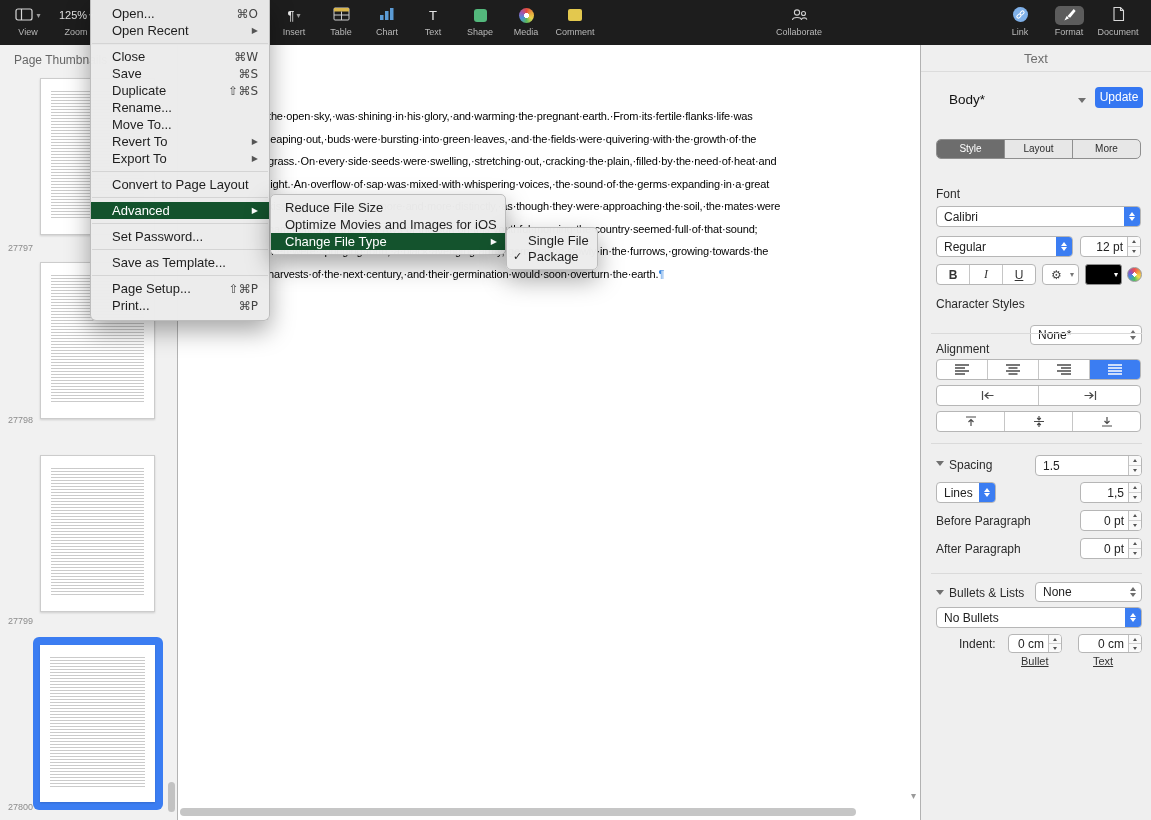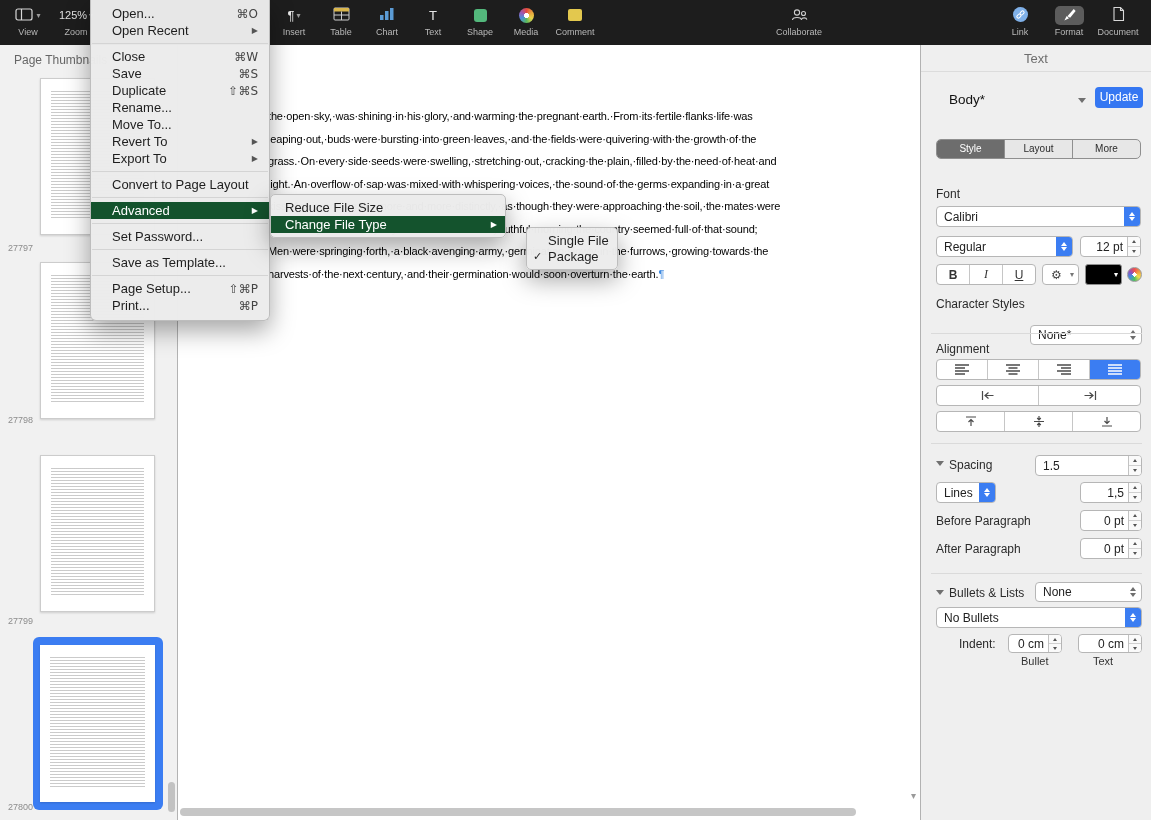--- a/index.html
+++ b/index.html
@@ -47,21 +47,21 @@
   .file-menu { left:90px; top:0; width:180px; border-top:none; border-radius:0 0 6px 6px; padding:5px 0 6px 0; }
   .mi { height:17px; display:flex; align-items:center; padding:0 11px 0 21px; white-space:nowrap; }
   .mi-label { flex:1; }
   .mi-short { color:#444; font-family:"DejaVu Sans",sans-serif; font-size:12px; margin-left:8px; }
   .mi-arrow { font-size:8px; color:#555; margin-left:8px; font-family:"DejaVu Sans",sans-serif; }
   .mi.active { background:#14532d; color:#fff; }
   .mi.active .mi-arrow, .mi.active .mi-short { color:#fff; }
   .msep { height:1px; background:#d4d4d4; margin:4px 1px; }
   .submenu-advanced { left:270px; top:194px; width:236px; border-radius:5px; padding:4px 0; z-index:51; }
   .submenu-advanced .mi { padding:0 8px 0 14px; }
-  .submenu-filetype { left:506px; top:227px; width:92px; border-radius:5px; padding:4px 0; z-index:52;margin-left:20px; }
+  .submenu-filetype { left:506px; top:227px; width:92px; border-radius:5px; padding:4px 0; z-index:52; }
   .submenu-filetype .mi { height:16.5px; padding:0 6px 0 6px; }
   .mi-check { width:15px; font-size:11px; color:#1e1e1e; font-family:"DejaVu Sans",sans-serif; }
 
   
   .inspector { position:absolute; left:920px; top:45px; width:231px; height:775px; background:#efefef; border-left:1px solid #b2b2b2; z-index:5; font-size:12px; color:#2b2b2b; }
   .insp-header { position:absolute; left:0; top:0; width:100%; height:27px; text-align:center; line-height:27px; font-size:13px; color:#6e6e6e; border-bottom:1px solid #dcdcdc; }
   .lbl { position:absolute; white-space:nowrap; }
   .update-btn { position:absolute; left:174px; top:42px; width:48px; height:21px; background:#3577f2; border-radius:4px; color:#fff; font-size:12px; text-align:center; line-height:21px; }
   .disc-tri { position:absolute; width:0; height:0; border-left:4px solid transparent; border-right:4px solid transparent; border-top:5px solid #707070; }
   .tabs { position:absolute; left:15px; top:94px; width:205px; height:20px; display:flex; border:1px solid #8f8f8f; border-radius:5px; overflow:hidden; background:#e7e7e7; }
@@ -92,21 +92,21 @@
   .seg.active { background:#3b7df2; color:#fff; }
   .seg svg { display:block; }
   .biu-b { font-weight:bold; }
   .biu-i { font-style:italic; font-family:"Liberation Serif",serif; }
   .biu-u { text-decoration:underline; }
   .color-well { position:absolute; left:164px; top:219px; width:37px; height:21px; background:#000; border:1px solid #8f8f8f; border-radius:3px; display:flex; align-items:center; justify-content:flex-end; padding-right:3px; color:#fff; font-size:8px; }
   .color-wheel { position:absolute; left:206px; top:222px; width:15px; height:15px; border-radius:50%; border:1px solid #9a9a9a;
     background: radial-gradient(circle,#fff 0 2px,rgba(255,255,255,0) 2.1px),
       conic-gradient(#f05050,#f0a040,#f0e050,#50c060,#4090e0,#9050c0,#f05050); }
   .insp-div { position:absolute; left:10px; width:211px; height:1px; background:#dadada; }
-  .sub-lbl { position:absolute; font-size:11px; color:#333; }
+  .sub-lbl { position:absolute; font-size:11px; color:#333;text-decoration:underline; }
   .gear-glyph { font-size:12px; color:#444; flex:1; text-align:center; font-family:"DejaVu Sans",sans-serif; }
   .chev-sm { font-size:8px; color:#777; padding-right:4px; font-family:"DejaVu Sans",sans-serif; }
 </style>
 </head>
 <body>
 
 <div class="screen">
 
   <div class="toolbar">
     <div class="tb-item" style="left:6px;width:44px;">
@@ -351,20 +351,23 @@
     <div class="mi">
         <span class="mi-label">Print...</span>
         <span class="mi-short">⌘P</span>
       </div>
   </div>
 
   <div class="menu submenu-advanced">
     <div class="mi">
         <span class="mi-label">Reduce File Size</span>
       </div>
+    <div class="mi">
+        <span class="mi-label">Optimize Movies and Images for iOS</span>
+      </div>
     <div class="mi active">
         <span class="mi-label">Change File Type</span>
         <span class="mi-arrow">▶</span>
       </div>
   </div>
 
   <div class="menu submenu-filetype">
     <div class="mi">
         <span class="mi-check"></span>
         <span class="mi-label">Single File</span>

